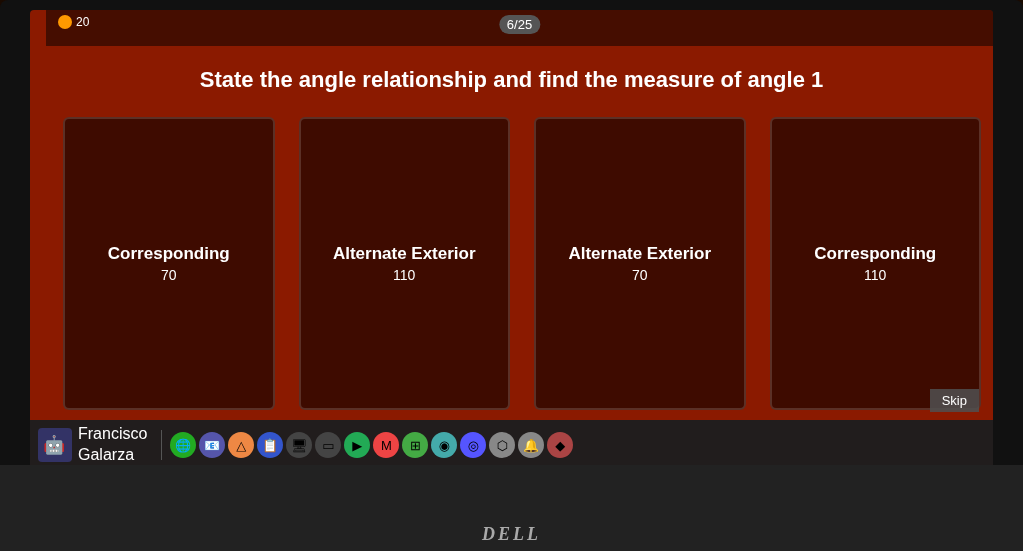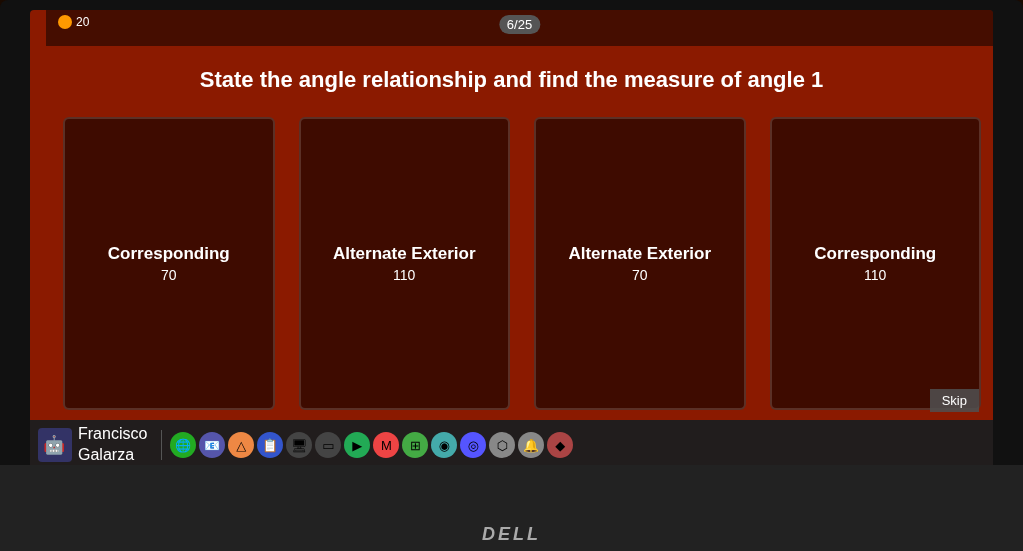--- a/index.html
+++ b/index.html
@@ -265,20 +265,21 @@
     
     .laptop-bottom {
       position: absolute;
       bottom: 0;
       left: 0; right: 0;
       height: 86px;
       background: #222;
       display: flex;
       align-items: center;
       justify-content: center;
+      font-family: Liberation Serif, serif;
     }
   </style>
 </head>
 <body>
 
 <div class="laptop-outer">
 
   <div class="screen">
 
     <div class="top-bar">

